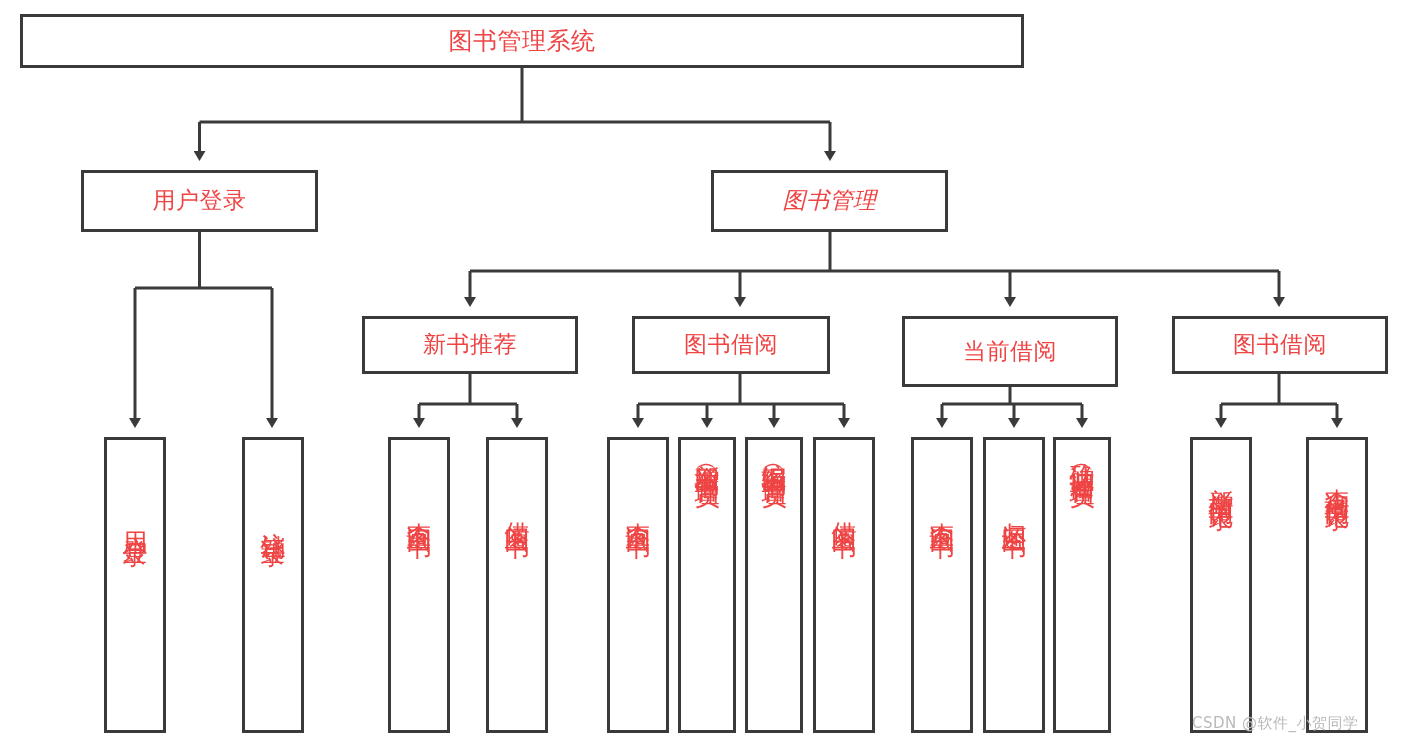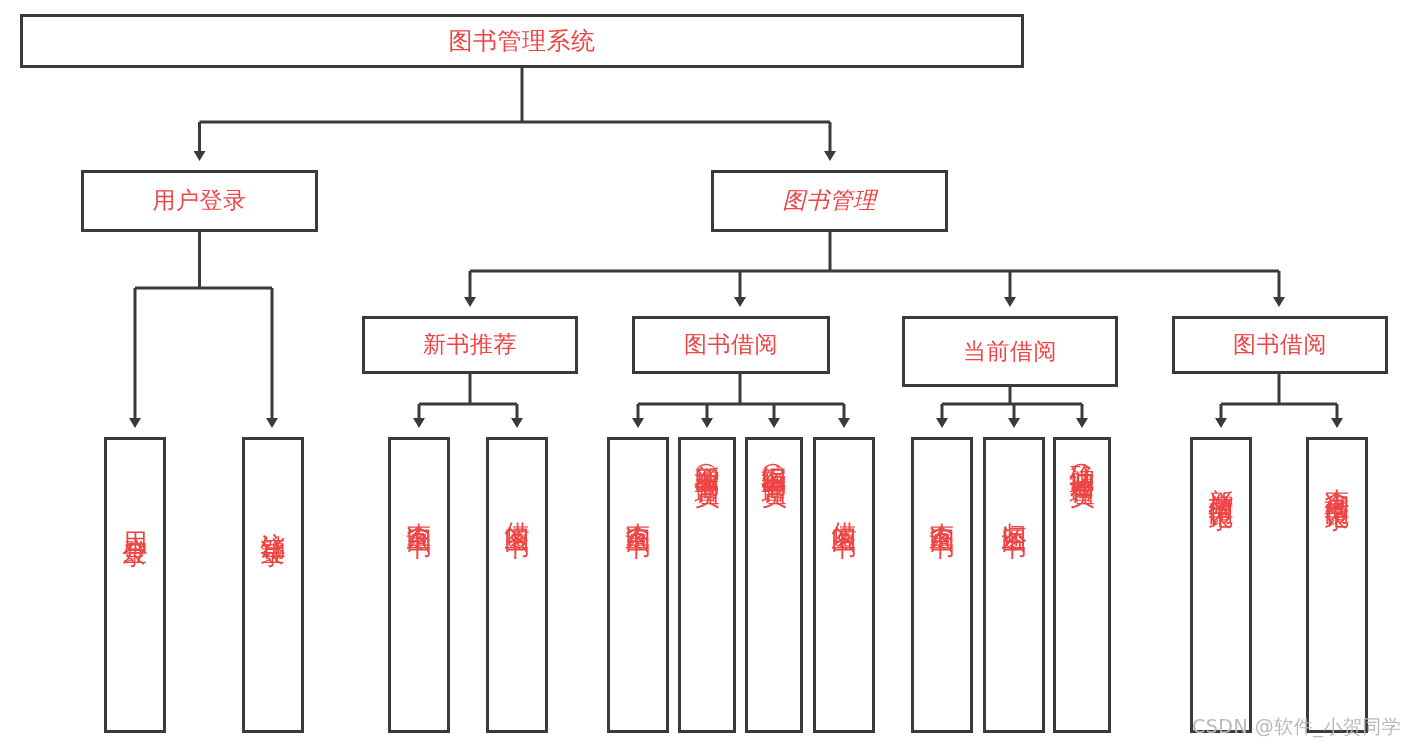--- a/index.html
+++ b/index.html
@@ -63,21 +63,21 @@
     line-height: 1.0;
     letter-spacing: 4px;
     white-space: nowrap;
   }
   .node.leaf.tall .label {
     letter-spacing: 3px;
   }
   .watermark {
     position: absolute;
     color: #b9b9b9;
-    font-size: 19px;
+    font-size: 15px;
     white-space: nowrap;
     letter-spacing: 0.5px;
   }
 </style>
 </head>
 <body>
 
 <div id="canvas">
 
   <svg class="wires" viewBox="0 0 1405 747" xmlns="http://www.w3.org/2000/svg">

